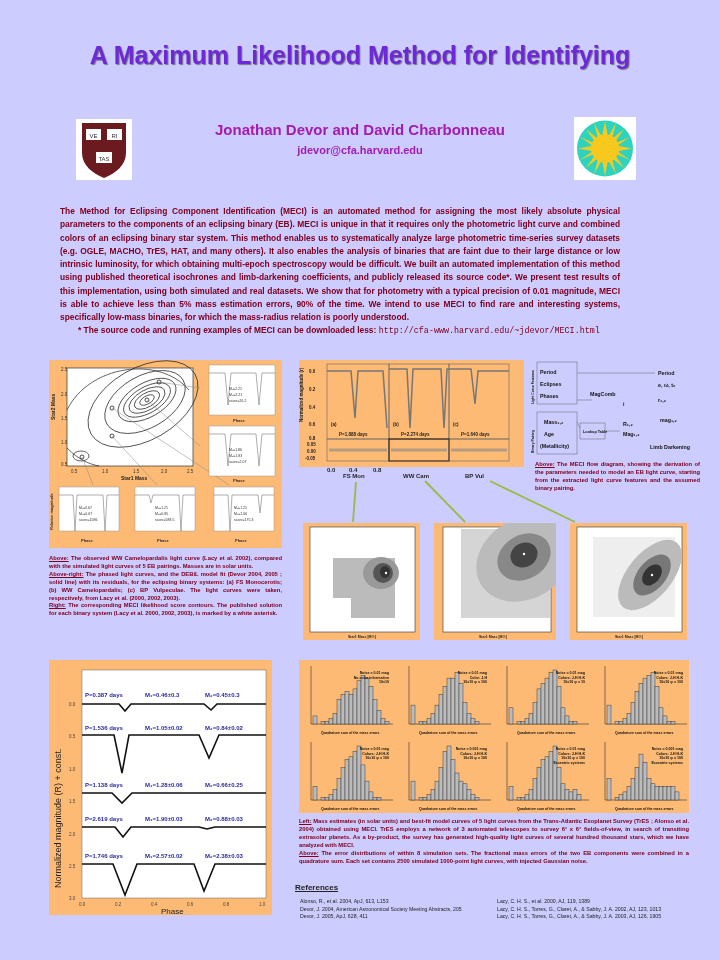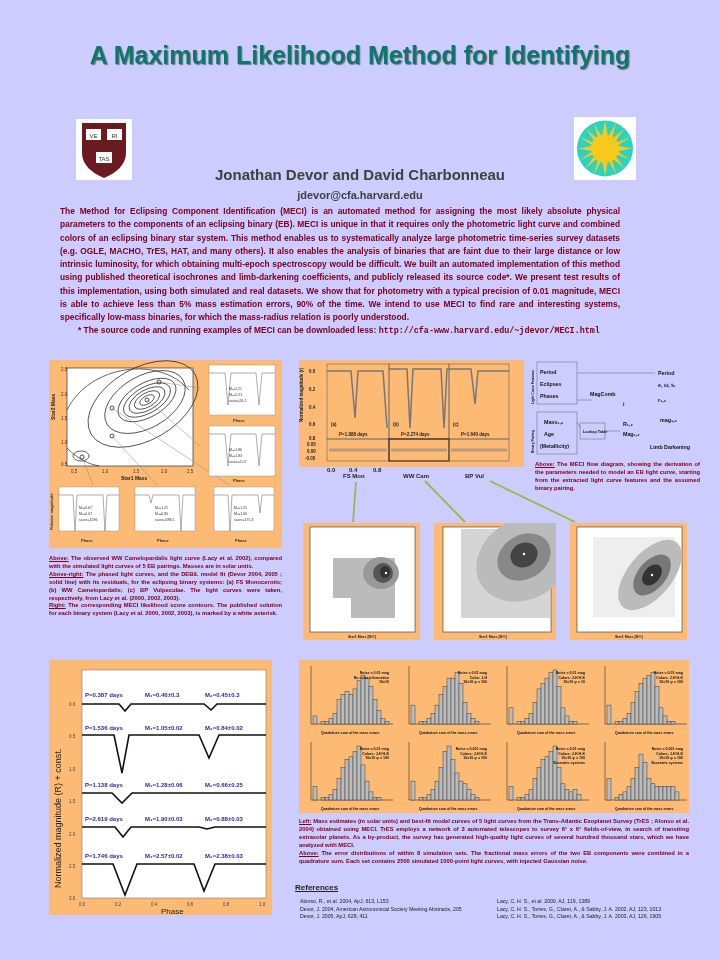--- a/index.html
+++ b/index.html
@@ -1,26 +1,26 @@
 <!DOCTYPE html>
 <html><head>
 <meta charset="utf-8">
 <style>
   * { box-sizing: border-box; margin: 0; padding: 0; }
   body { width: 720px; height: 960px; background: #ccccff; font-family: "Liberation Sans", sans-serif; position: relative; overflow: hidden; }
   .abs { position: absolute; }
-  .title { left: 0; width: 720px; top: 40px; text-align: center; font-weight: bold; font-size: 25px; line-height: 30px; color: #0f766e; text-shadow: 1px 1px 1px #777; }
-  .authors { left: 150px; width: 420px; top: 120px; text-align: center; color: #404040; font-weight: bold; margin-top: 45px; }
+  .title { left: 0; width: 720px; top: 40px; text-align: center; font-weight: bold; font-size: 25px; line-height: 30px; color: #6d28d9; text-shadow: 1px 1px 1px #777; }
+  .authors { left: 150px; width: 420px; top: 120px; text-align: center; color: #a21caf; font-weight: bold; }
   .authors .names { font-size: 15px; line-height: 20px; }
   .authors .inst { font-size: 13px; line-height: 18px; }
   .authors .email { font-size: 11px; line-height: 20px; }
   .logo-box { background: #fff; }
   .abstract { left: 60px; width: 560px; top: 205px; font-size: 8.4px; line-height: 13.3px; color: #800020; font-weight: bold; text-align: justify; }
   .footnote { left: 78px; width: 580px; top: 325px; font-size: 8.4px; color: #800020; font-weight: bold; }
-  .footnote .url { font-family: "Liberation Mono", monospace; font-weight: bold; color: #800020; }
+  .footnote .url { font-family: "Liberation Mono", monospace; font-weight: normal; color: #800020; }
   .panel { background: #fdba74; }
   .caption { font-size: 5.8px; line-height: 7.9px; color: #800020; font-weight: bold; text-align: justify; }
   .caption u { font-weight: bold; }
   svg text { font-family: "Liberation Sans", sans-serif; }
   .refs-title { left: 295px; width: 400px; top: 883px; font-size: 8px; font-weight: bold; color: #222; text-decoration: underline; }
   .refs { font-size: 5.2px; line-height: 7.6px; color: #222; }
 </style>
 </head>
 <body>
 

